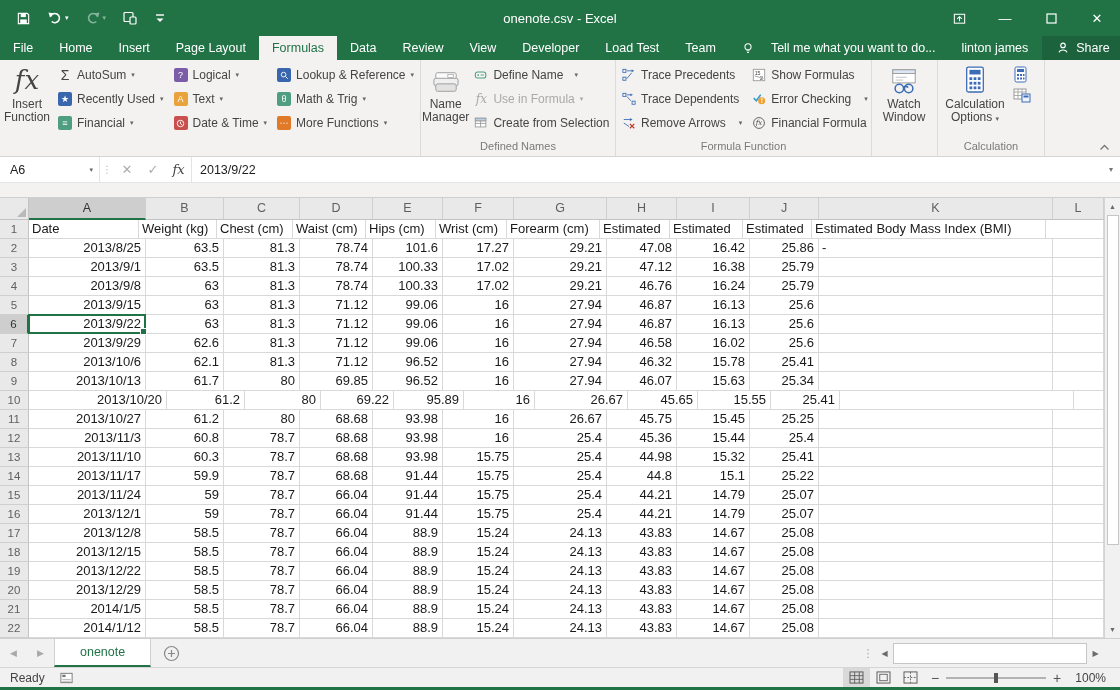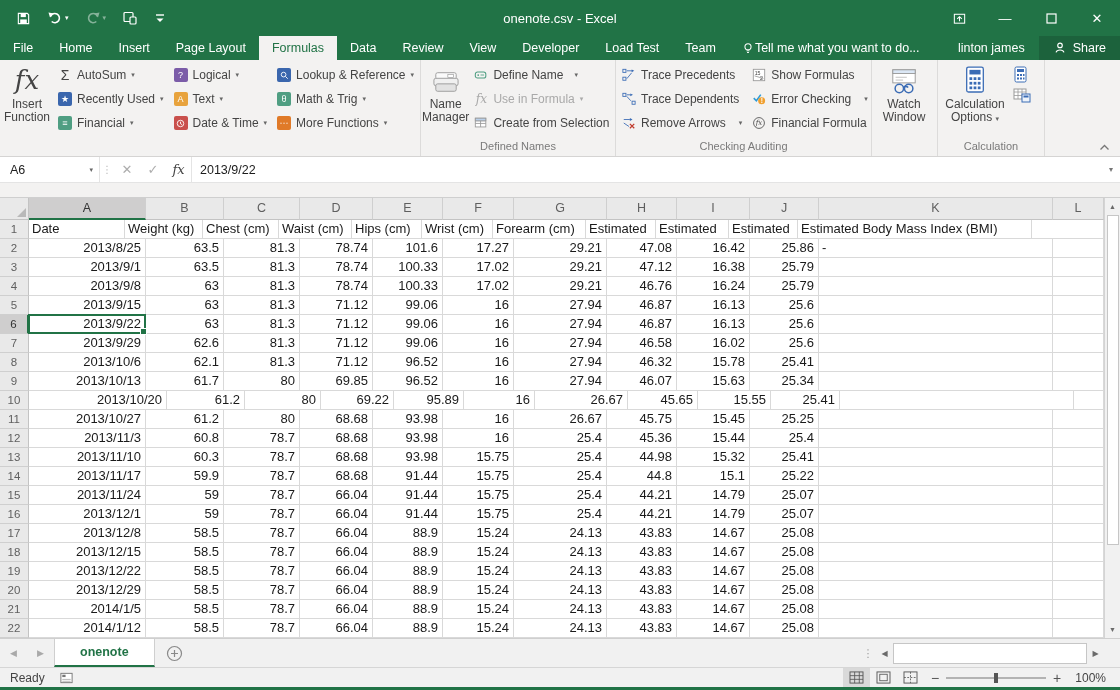--- a/index.html
+++ b/index.html
@@ -13,21 +13,21 @@
   .dim { opacity:.45; }
   .qdd { font-size:7px; margin-left:2px; }
   .title { position:absolute; left:0; right:0; text-align:center; font-size:13px; }
   .wincontrols { margin-left:auto; display:flex; z-index:2; }
   .winbtn { width:46px; height:36px; display:flex; align-items:center; justify-content:center; font-size:13px; }
 
   
   .tabrow { height:24px; background:#217346; display:flex; align-items:stretch; color:#fff; font-size:12.5px; flex:0 0 24px; }
   .tab { padding:0 13px; display:flex; align-items:center; white-space:nowrap; }
   .tab.active { background:#f3f2f1; color:#217346; }
-  .tellme { display:flex; align-items:center; gap:0; padding:0 12px; white-space:nowrap; }
+  .tellme { display:flex; align-items:center; gap:16px; padding:0 12px; white-space:nowrap; }
   .user { margin-left:auto; display:flex; align-items:center; padding:0 14px; white-space:nowrap; }
   .share { background:rgba(0,0,0,.14); display:flex; align-items:center; gap:6px; padding:0 14px; }
 
   
   .ribbon { height:97px; flex:0 0 97px; background:#f3f2f1; border-bottom:1px solid #d5d4d3; display:flex; font-size:12px; color:#444; position:relative; }
   .rgroup { display:flex; flex-direction:column; border-right:1px solid #dcdbda; padding:2px 1px 0 1px; flex:0 0 auto; }
   .rbody { flex:1; display:flex; align-items:flex-start; }
   .rlabel { height:17px; line-height:15px; text-align:center; font-size:11px; color:#7a7a7a; }
   .bigbtn { width:58px; min-height:74px; display:flex; flex-direction:column; align-items:center; padding-top:3px; text-align:center; font-size:12px; line-height:13px; }
   .bigbtn .blbl { margin-top:3px; }
@@ -69,21 +69,21 @@
   .cell.txt { text-align:left; padding-left:3px; }
   .activecell { position:absolute; border:2px solid #217346; pointer-events:none; }
   .activecell:after { content:""; position:absolute; right:-3px; bottom:-3px; width:5px; height:5px; background:#217346; border:1px solid #fff; }
   .vscroll { width:16px; flex:0 0 16px; background:#f1f1f1; border-left:1px solid #d4d4d4; display:flex; flex-direction:column; align-items:center; }
   .varrow { height:17px; display:flex; align-items:center; justify-content:center; color:#6a6a6a; font-size:7px; width:100%; }
   .vthumb { width:12px; height:330px; background:#fff; border:1px solid #c6c6c6; }
 
   
   .sheettabs { height:29px; flex:0 0 29px; background:#f1f1f1; border-top:1px solid #cfcfcf; display:flex; align-items:stretch; font-size:12.5px; }
   .snav { width:27px; display:flex; align-items:center; justify-content:center; color:#a9a9a9; font-size:9px; }
-  .stab { background:#fff; color:#217346; font-weight:700; padding:0 25px; display:flex; align-items:center; border-left:1px solid #cfcfcf; border-right:1px solid #cfcfcf; border-bottom:2px solid #217346; }
+  .stab { background:#fff; color:#217346; font-weight:400; padding:0 25px; display:flex; align-items:center; border-left:1px solid #cfcfcf; border-right:1px solid #cfcfcf; border-bottom:2px solid #217346; }
   .addsheet { width:40px; display:flex; align-items:center; justify-content:center; }
   .sgrip { margin-left:auto; width:16px; display:flex; align-items:center; justify-content:center; color:#a0a0a0; font-size:11px; }
   .hscroll { width:228px; flex:0 0 228px; display:flex; align-items:center; background:#f1f1f1; }
   .harrow { width:17px; height:100%; display:flex; align-items:center; justify-content:center; color:#6a6a6a; font-size:8px; }
   .htrack { flex:1; height:100%; display:flex; align-items:center; }
   .hthumb { width:100%; height:21px; background:#fff; border:1px solid #c6c6c6; }
   .scorner { width:16px; flex:0 0 16px; }
 
   
   .statusbar { height:20px; flex:0 0 20px; background:#f1f1f1; border-top:1px solid #d6d6d6; display:flex; align-items:center; font-size:12px; color:#444; }
@@ -374,21 +374,21 @@
               <span>
                 <svg width="14" height="14" viewBox="0 0 16 16">
                   <circle cx="8" cy="8" r="6.2" fill="none" stroke="#555"></circle>
                   <text x="4.2" y="10.8" font-size="8" font-style="italic" font-family="DejaVu Serif" fill="#444">fx</text>
                 </svg>
               </span>
               <span>Financial Formula</span>
             </div>
         </div>
       </div>
-      <div class="rlabel">Checking Auditing</div>
+      <div class="rlabel">Formula Function</div>
     </div>
 
     <div class="rgroup" style="width:66px">
       <div class="rbody">
         <div class="bigbtn" style="width:62px">
           <span style="padding-top:2px">
               <svg width="30" height="28" viewBox="0 0 32 30">
                 <rect x="4" y="3" width="24" height="14" fill="#fff" stroke="#9a9a9a"></rect>
                 <rect x="4" y="3" width="24" height="4" fill="#dbe7f5" stroke="#9a9a9a"></rect>
                 <path d="M7 11 h12 M7 14 h8" stroke="#c0c0c0"></path>
@@ -489,21 +489,21 @@
           <div class="colhead" style="width: 93px;">G</div>
           <div class="colhead" style="width: 70px;">H</div>
           <div class="colhead" style="width: 73px;">I</div>
           <div class="colhead" style="width: 69px;">J</div>
           <div class="colhead" style="width: 234px;">K</div>
           <div class="colhead" style="width: 51px; flex: 1 1 auto;">L</div>
         </div>
       <div>
           <div class="grow">
             <div class="rowhead">1</div>
-            <div class="cell txt" style="width: 96px;">Date</div>
+            <div class="cell txt" style="width: 110px;">Date</div>
             <div class="cell txt" style="width: 78px;">Weight (kg)</div>
             <div class="cell txt" style="width: 76px;">Chest (cm)</div>
             <div class="cell txt" style="width: 73px;">Waist (cm)</div>
             <div class="cell txt" style="width: 70px;">Hips (cm)</div>
             <div class="cell txt" style="width: 71px;">Wrist (cm)</div>
             <div class="cell txt" style="width: 93px;">Forearm (cm)</div>
             <div class="cell txt" style="width: 70px;">Estimated</div>
             <div class="cell txt" style="width: 73px;">Estimated</div>
             <div class="cell txt" style="width: 69px;">Estimated</div>
             <div class="cell txt" style="width: 234px;">Estimated Body  Mass Index (BMI)</div>

